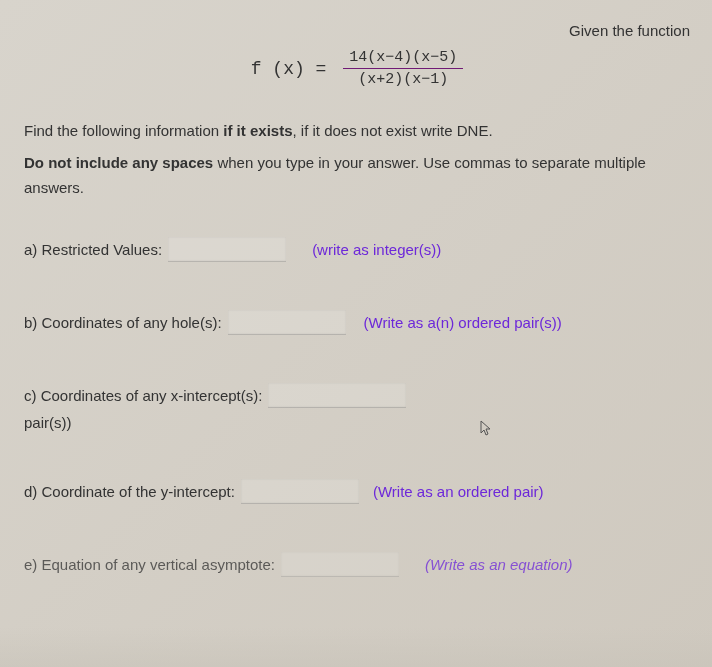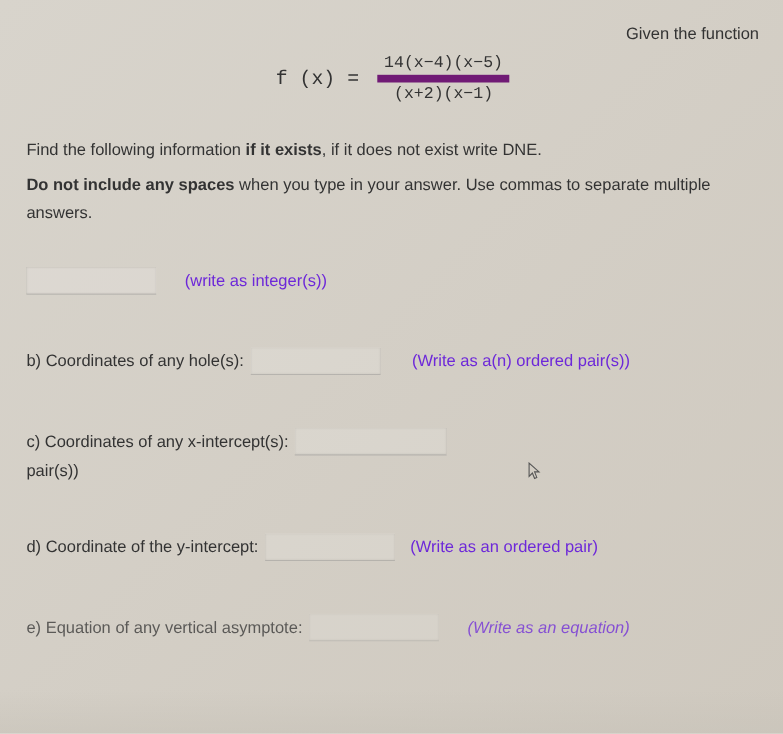--- a/index.html
+++ b/index.html
@@ -32,21 +32,21 @@
       vertical-align: middle;
     }
     .fraction {
       display: inline-block;
       vertical-align: middle;
       text-align: center;
       margin-left: 6px;
     }
     .frac-num {
       display: block;
-      border-bottom: 7px solid #701a75;
+      border-bottom: 1px solid #701a75;
       padding: 0 6px 2px 6px;
       font-size: 15px;
     }
     .frac-den {
       display: block;
       padding: 2px 6px 0 6px;
       font-size: 15px;
     }
     .instructions {
       margin-bottom: 36px;
@@ -124,28 +124,29 @@
   <div class="instructions">
     <div>
       <span>Find the following information </span><span class="bold">if it exists</span><span>, if it does not exist write DNE.</span>
     </div>
     <div style="margin-top:6px;">
       <span class="bold">Do not include any spaces</span><span> when you type in your answer. Use commas to separate multiple answers.</span>
     </div>
   </div>
 
   <div class="question-row">
+    <span class="label-text">a) Restricted Values:</span>
     <input class="blank" type="text" style="">
     <span class="hint" style="margin-left:20px;">(write as integer(s))</span>
   </div>
 
   <div class="question-row">
     <span class="label-text">b) Coordinates of any hole(s):</span>
     <input class="blank" type="text" style="">
-    <span class="hint" style="margin-left:23px;">(Write as a(n) ordered pair(s))</span>
+    <span class="hint" style="margin-left:12px;">(Write as a(n) ordered pair(s))</span>
   </div>
 
   <div class="question-row">
     <span class="label-text">c) Coordinates of any x-intercept(s):</span>
     <input class="blank wide" type="text" style="">
     <span class="label-text line2">pair(s))</span>
   </div>
 
   <div class="question-row">
     <span class="label-text">d) Coordinate of the y-intercept:</span>

